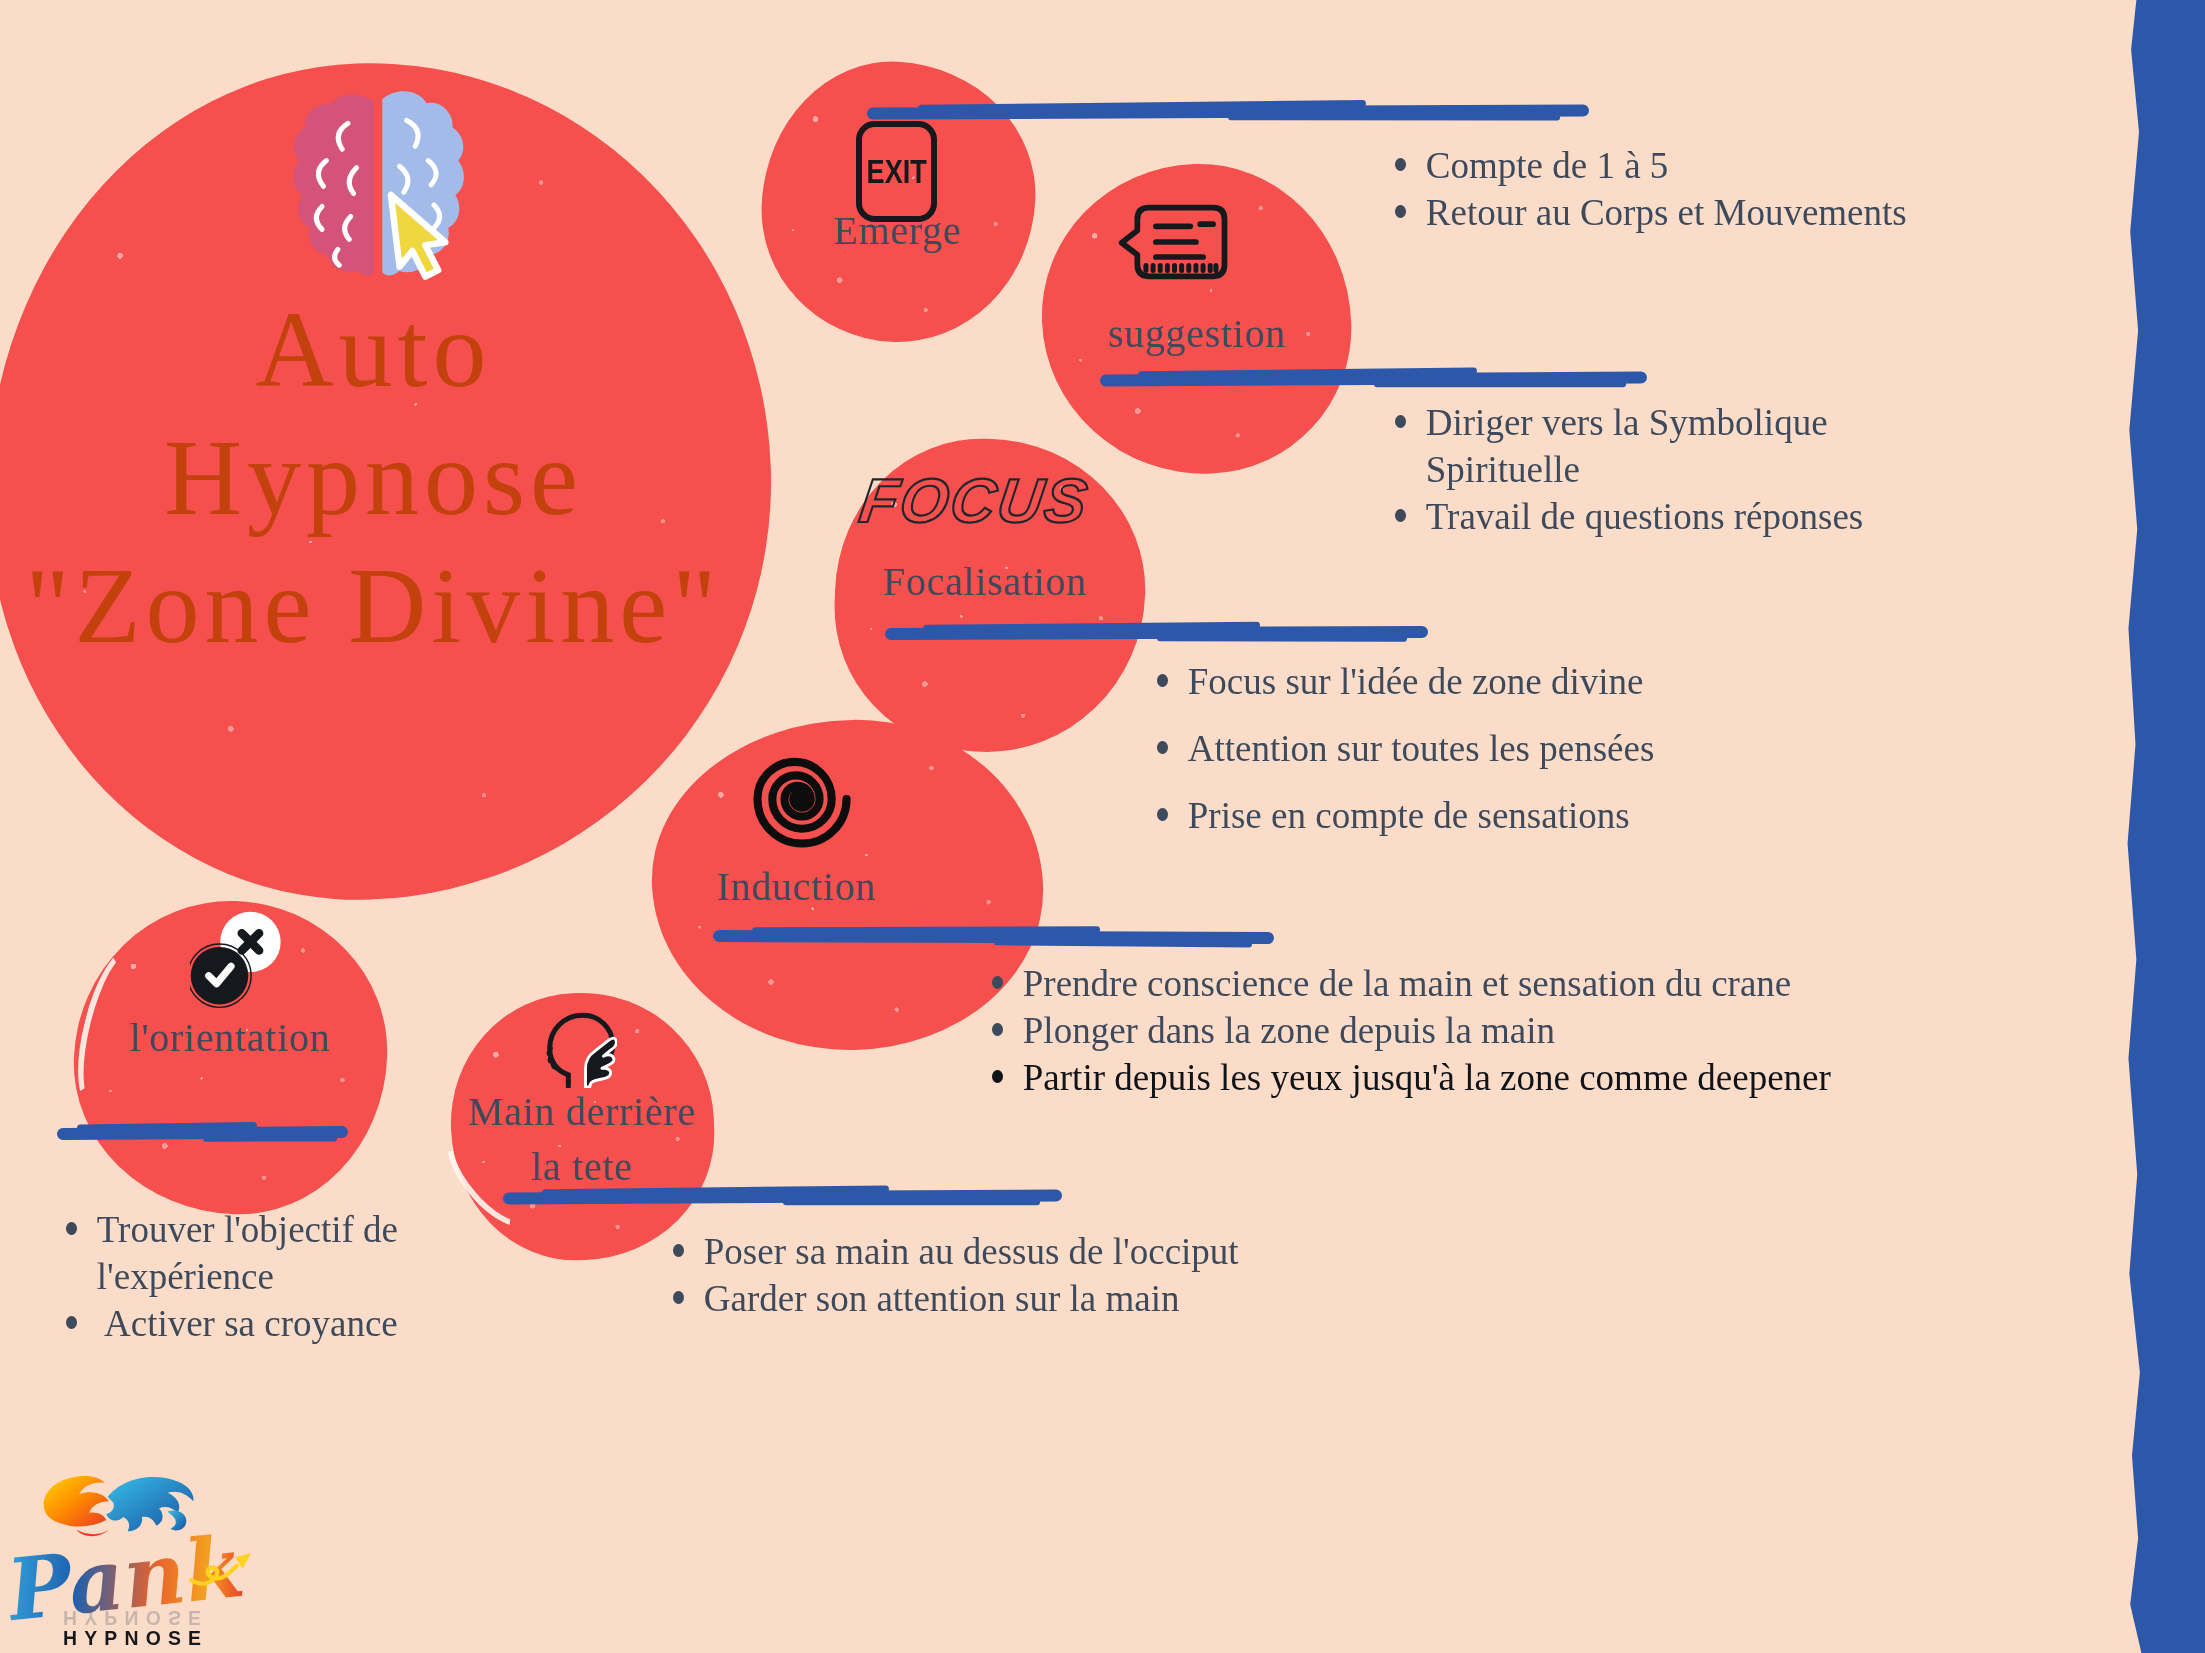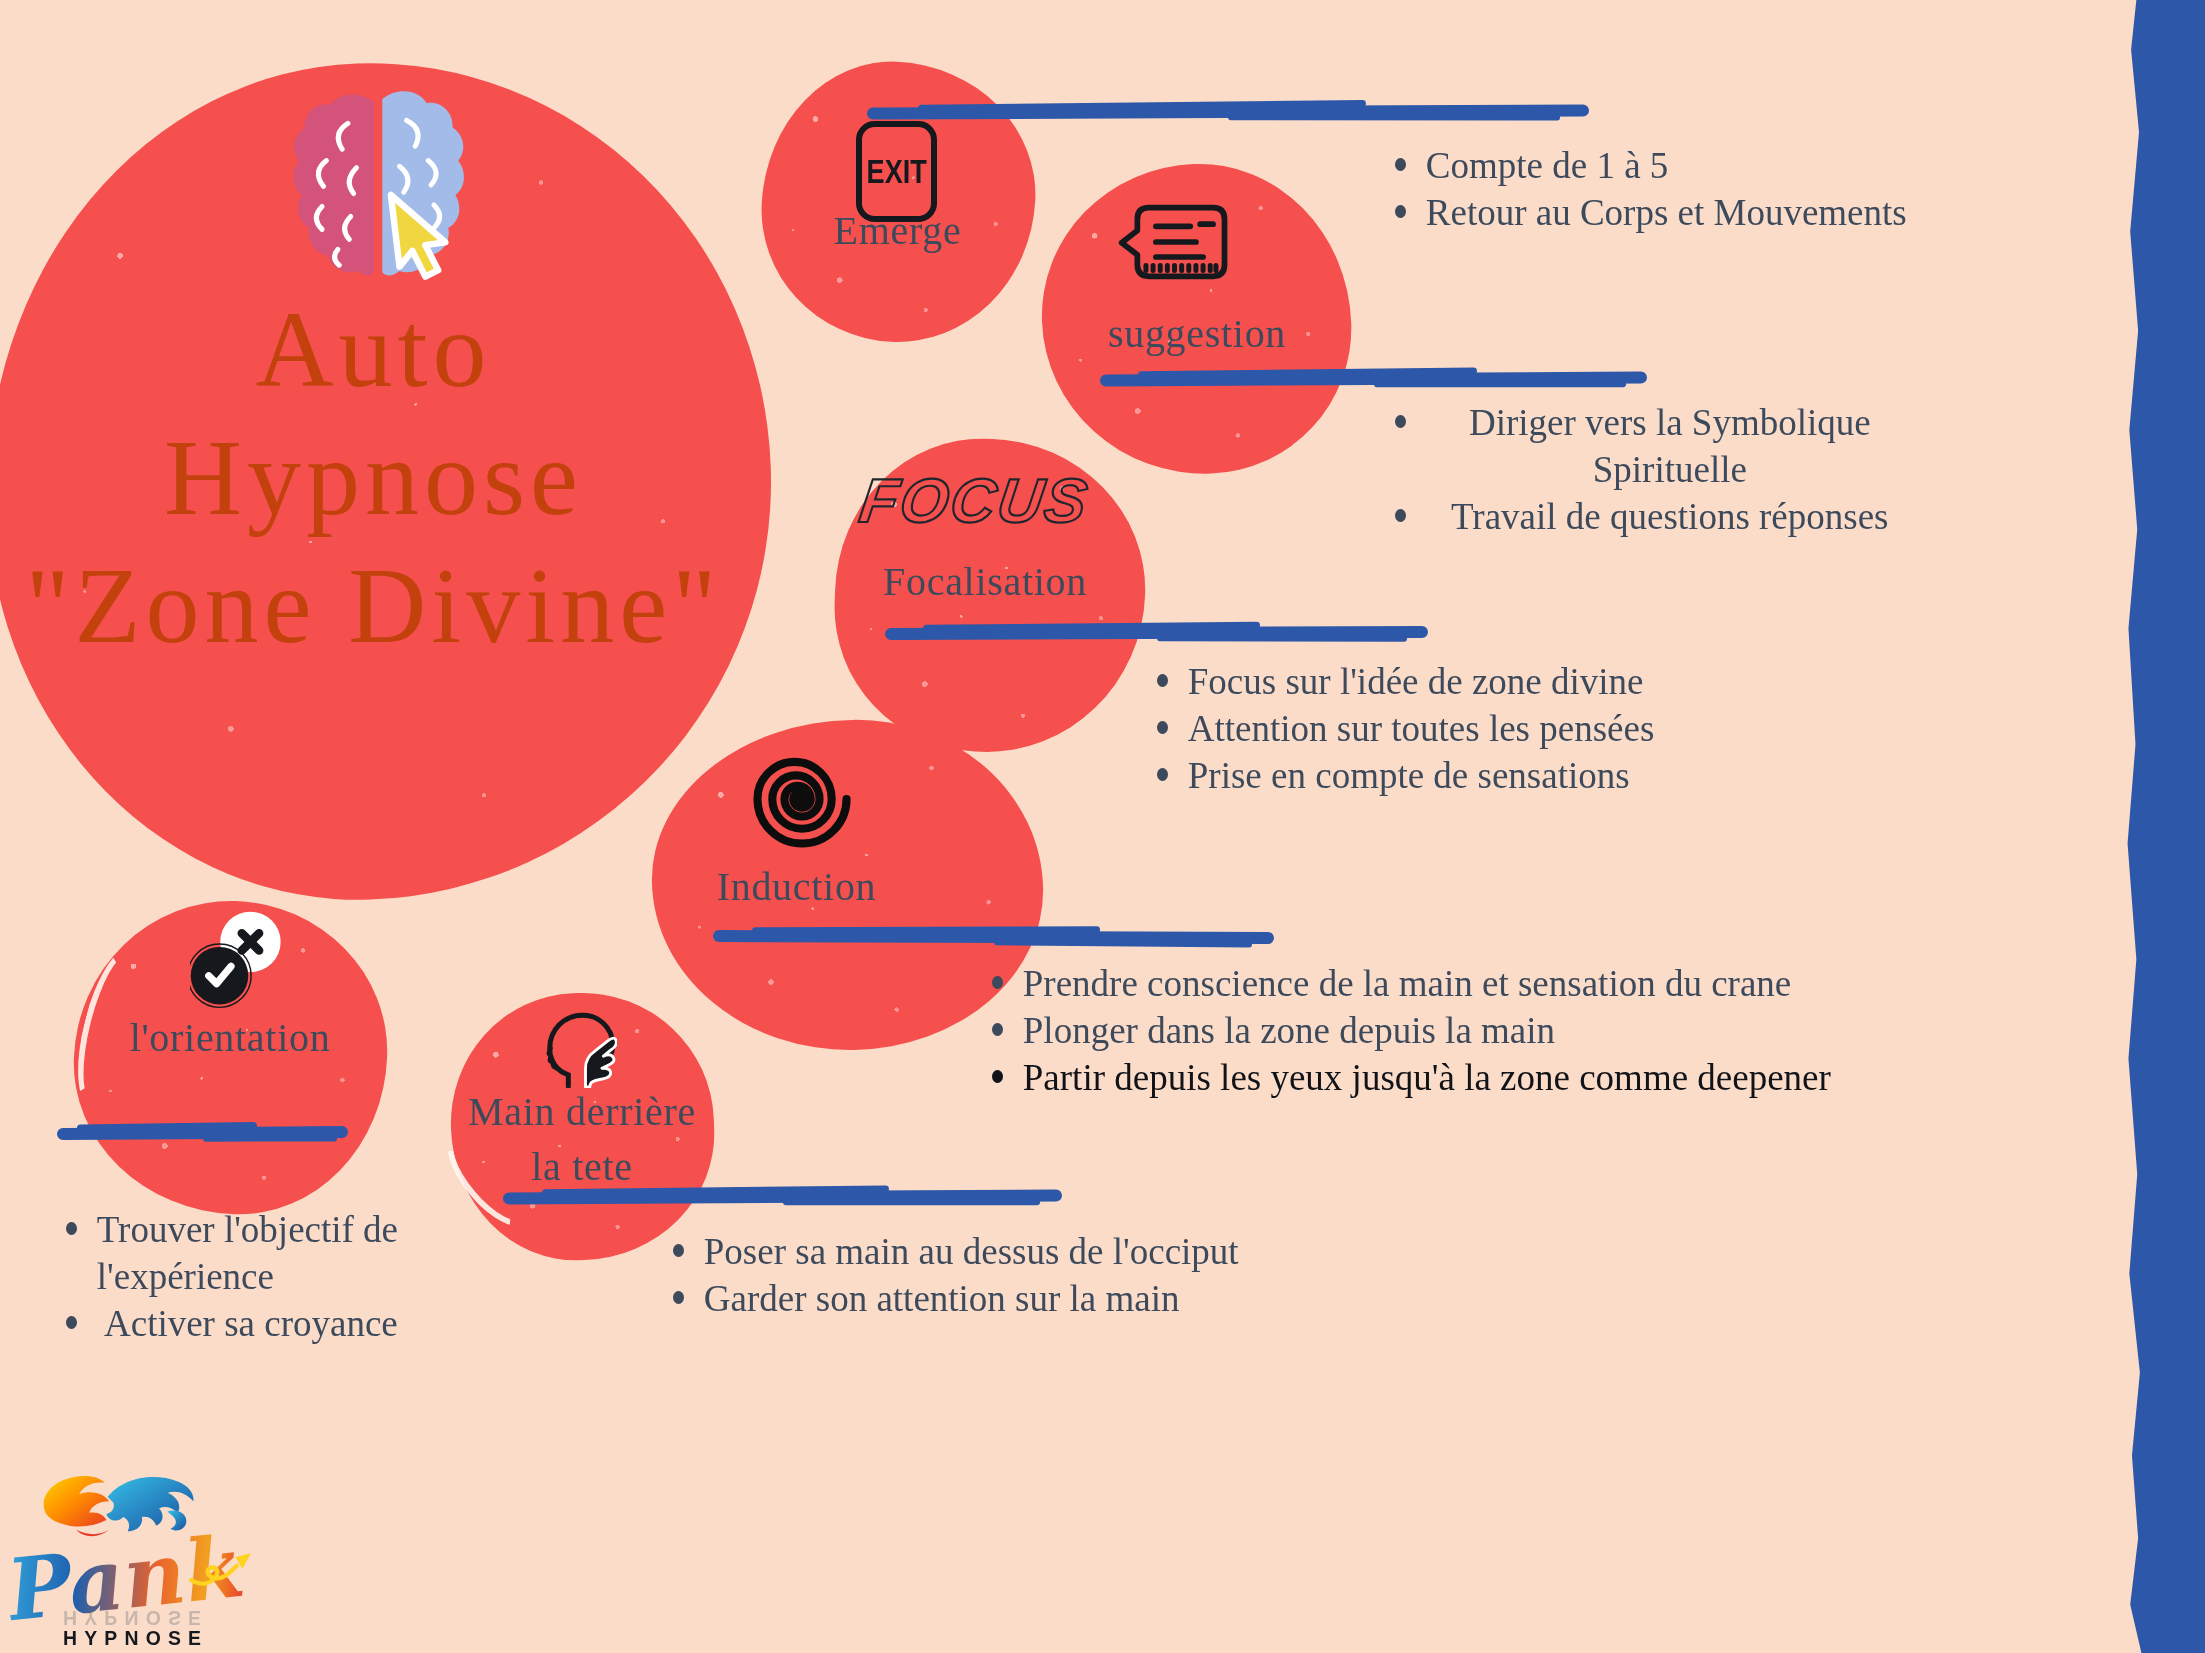--- a/index.html
+++ b/index.html
@@ -74,22 +74,22 @@
 
   
   .bullets{position:absolute;display:flex;flex-direction:column;}
   .b-row{display:flex;align-items:flex-start;}
   .b-dot{flex:none;width:10.8px;height:13px;border-radius:50%;background:#3d4a5c;margin-top:16px;margin-right:20px;}
   .b-text{font-size:37px;line-height:47px;color:#3d4a5c;}
   .b-row.dark .b-text{color:#101318;}
   .b-row.dark .b-dot{background:#101318;}
   .b-row.indent .b-text{padding-left:7.2px;}
   #bullets-emerge {left:1395px;top:142px;}  #bullets-emerge .b-text{width:531px;}
-  #bullets-sugg   {left:1395px;top:399px;}  #bullets-sugg .b-text{width:488px;text-align:center;}
-  #bullets-focal  {left:1157px;top:658px;}  #bullets-focal .b-text{width:560px;}
+  #bullets-sugg   {left:1395px;top:399px;}  #bullets-sugg .b-text{width:488px;}
+  #bullets-focal  {left:1157px;top:658px;gap:20px;}  #bullets-focal .b-text{width:560px;}
   #bullets-induc  {left:992px;top:960px;} #bullets-induc .b-text{width:919px;}
   #bullets-select {left:66px;  top:1206px;} #bullets-select .b-text{width:402px;}
   #bullets-tete   {left:673px; top:1228px;} #bullets-tete .b-text{width:682px;}
 
   
   #exit-icon{
     position:absolute;left:856px;top:121px;width:69px;height:89px;
     border:6.5px solid #15181d;border-radius:18.7px;
     display:flex;align-items:center;justify-content:center;
   }

